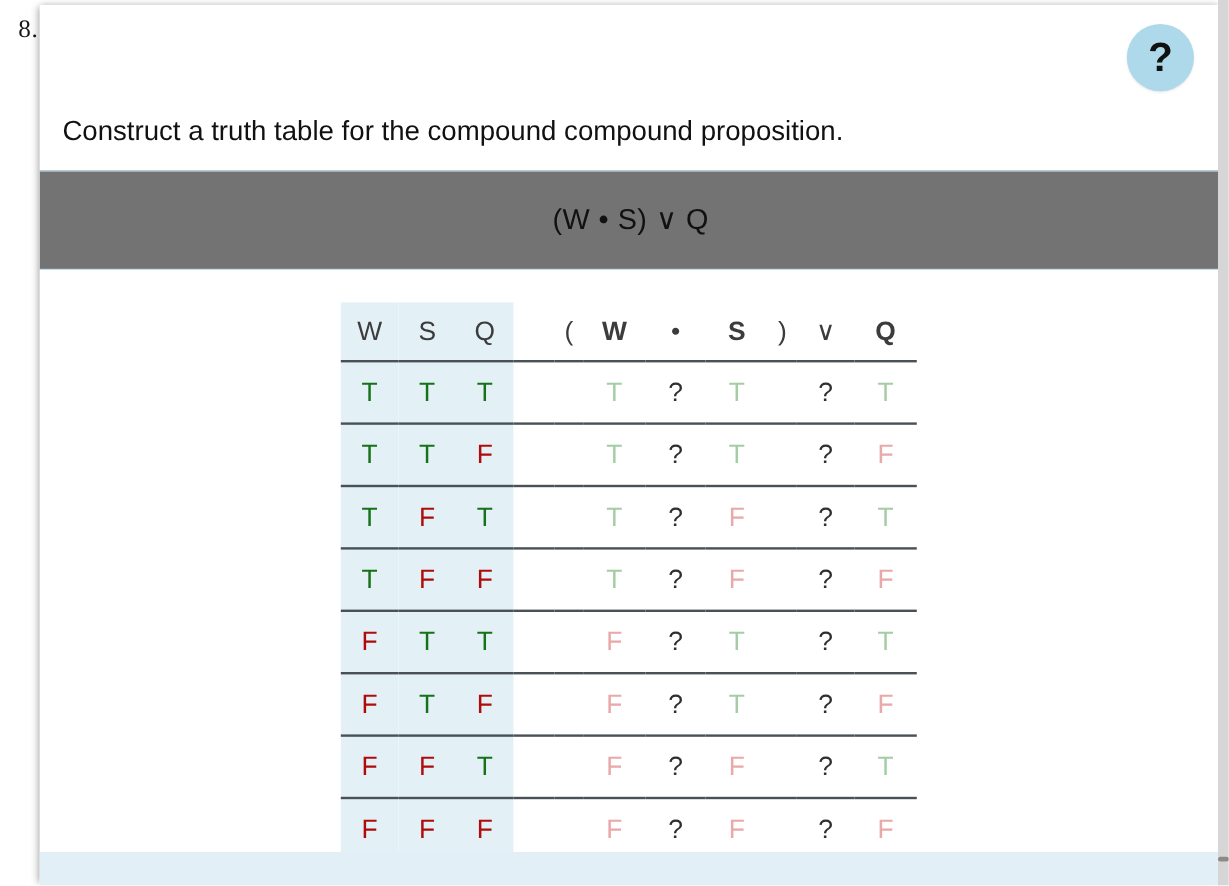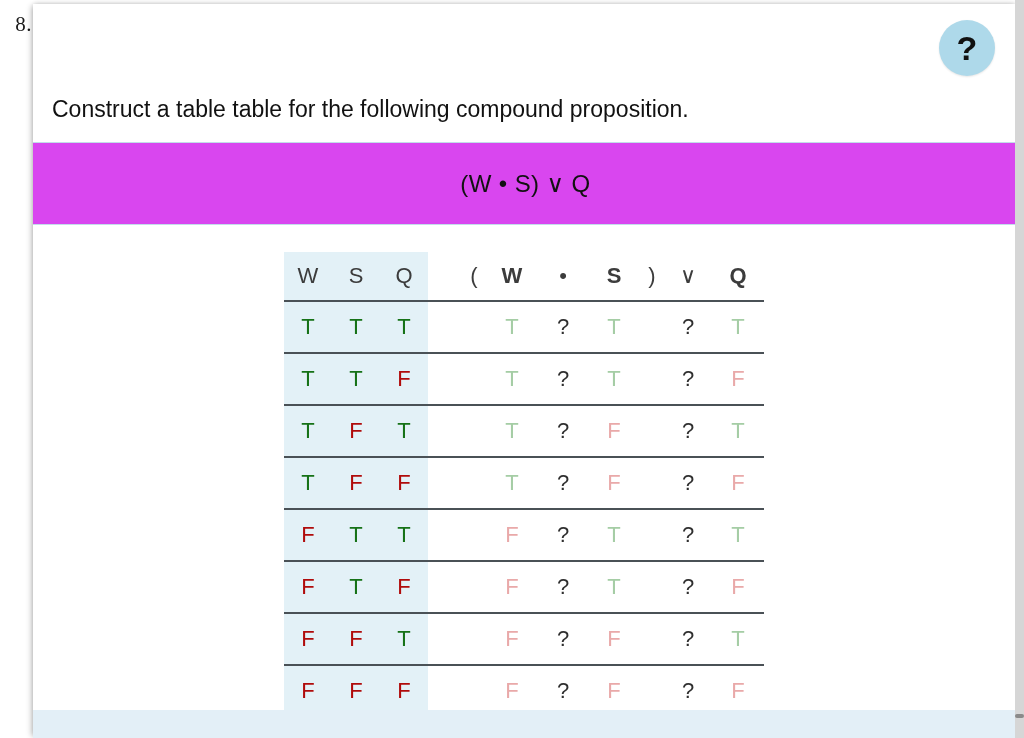--- a/index.html
+++ b/index.html
@@ -78,21 +78,21 @@
     white-space: nowrap;
   }
 
   
   .banner {
     position: absolute;
     left: 0;
     top: 138px;
     width: 985px;
     height: 83px;
-    background: #d946ef;
+    background: #737373;
     border-top: 1px solid #c3ddea;
     border-bottom: 1px solid #c3ddea;
     box-sizing: border-box;
     display: flex;
     align-items: center;
     justify-content: center;
   }
   .banner-text {
     font-size: 24px;
     color: #111111;
@@ -200,21 +200,21 @@
 <body>
 
 <div id="root">
 
   <div class="q-number">8.</div>
 
   <div class="card">
 
     <button class="help-btn">?</button>
 
-    <div class="prompt">Construct a table table for the following compound proposition.</div>
+    <div class="prompt">Construct a truth table for the compound compound proposition.</div>
 
     <div class="banner">
       <span class="banner-text">(W • S) ∨ Q</span>
     </div>
 
     <div class="table-wrap">
       <table class="tt">
         <tbody id="tt-body">
             <tr class="hdr-row">
               <td class="gv hd">W</td>

